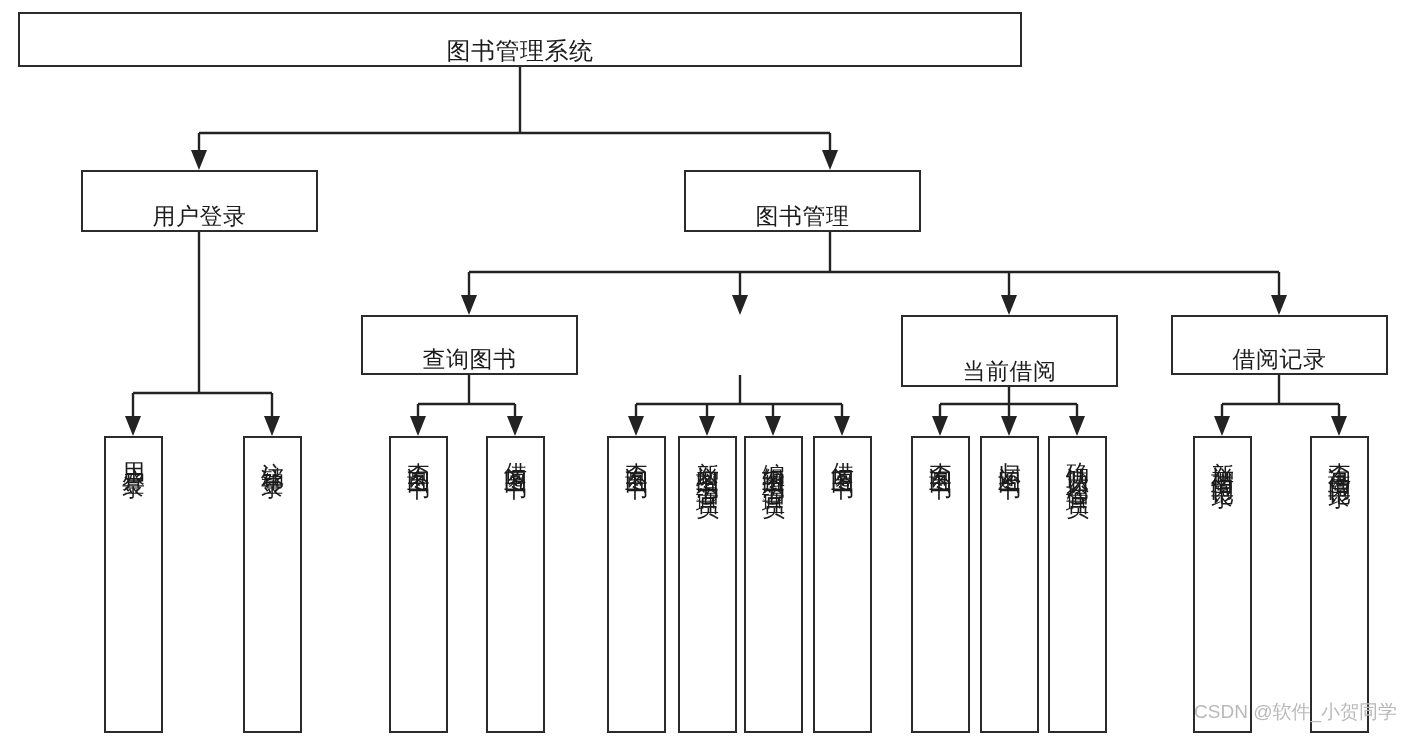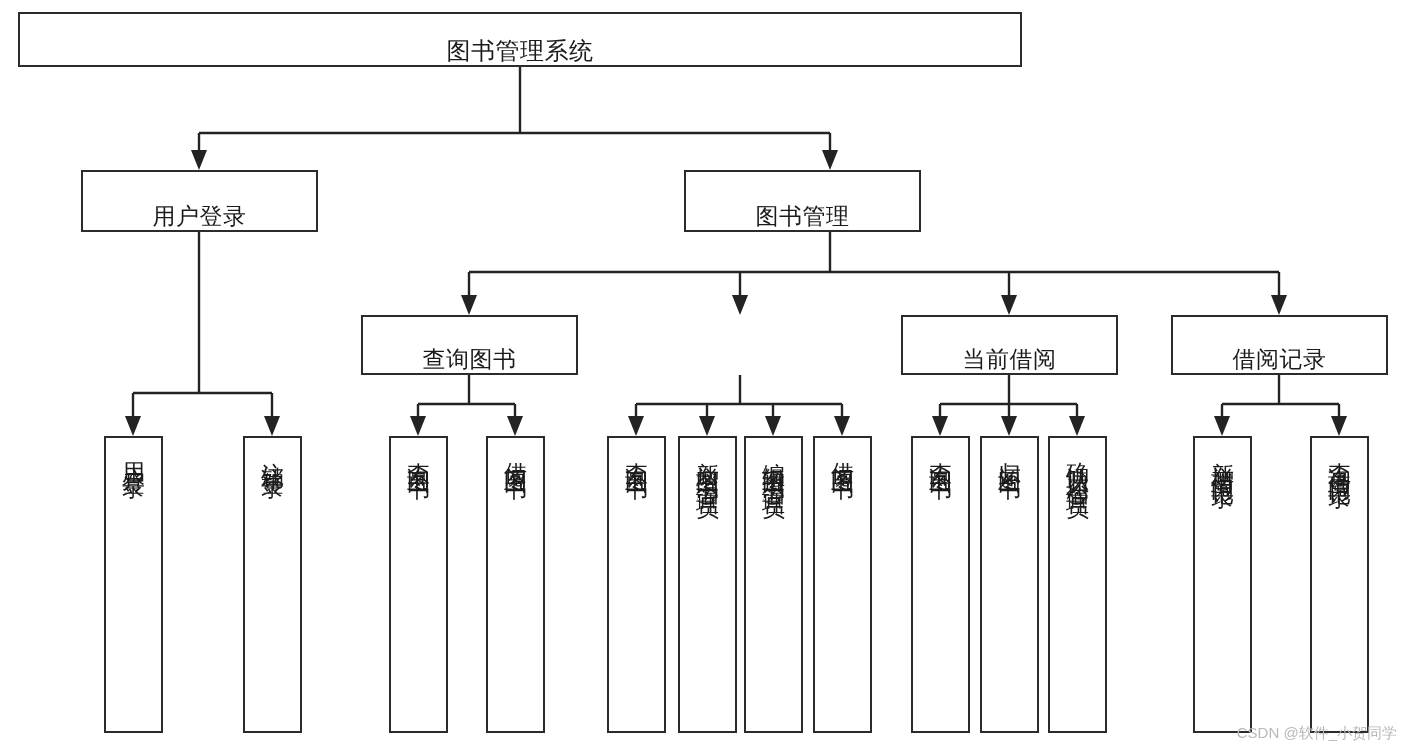--- a/index.html
+++ b/index.html
@@ -72,22 +72,22 @@
     text-orientation: upright;
     font-size: 23px;
     line-height: 1.0;
     letter-spacing: 5px;
     white-space: nowrap;
   }
   
   #watermark {
     position: absolute;
     right: 8px;
-    bottom: 4px;
-    font-size: 15px;
+    bottom: 22px;
+    font-size: 19px;
     color: #b9b9b9;
     white-space: nowrap;
     z-index: 3;
     font-family: "Liberation Sans", "DejaVu Sans", sans-serif;
   }
 </style>
 </head>
 <body>
 
 <div id="canvas">
@@ -163,21 +163,21 @@
   <div class="node h" style="left:81px; top:170px; width:237px; height:62px;">
     <span class="label">用户登录</span>
   </div>
   <div class="node h" style="left:684px; top:170px; width:237px; height:62px;">
     <span class="label">图书管理</span>
   </div>
 
   <div class="node h" style="left:361px; top:315px; width:217px; height:60px;">
     <span class="label">查询图书</span>
   </div>
-  <div class="node h" style="left:901px; top:315px; width:217px; height:60px;">
+  <div class="node h" style="left:901px; top:315px; width:217px; height:72px;">
     <span class="label">当前借阅</span>
   </div>
   <div class="node h" style="left:1171px; top:315px; width:217px; height:60px;">
     <span class="label">借阅记录</span>
   </div>
 
   <div class="node v" style="left:104px; top:436px; width:59px; height:297px;">
     <span class="label">用户登录</span>
   </div>
   <div class="node v" style="left:243px; top:436px; width:59px; height:297px;">

